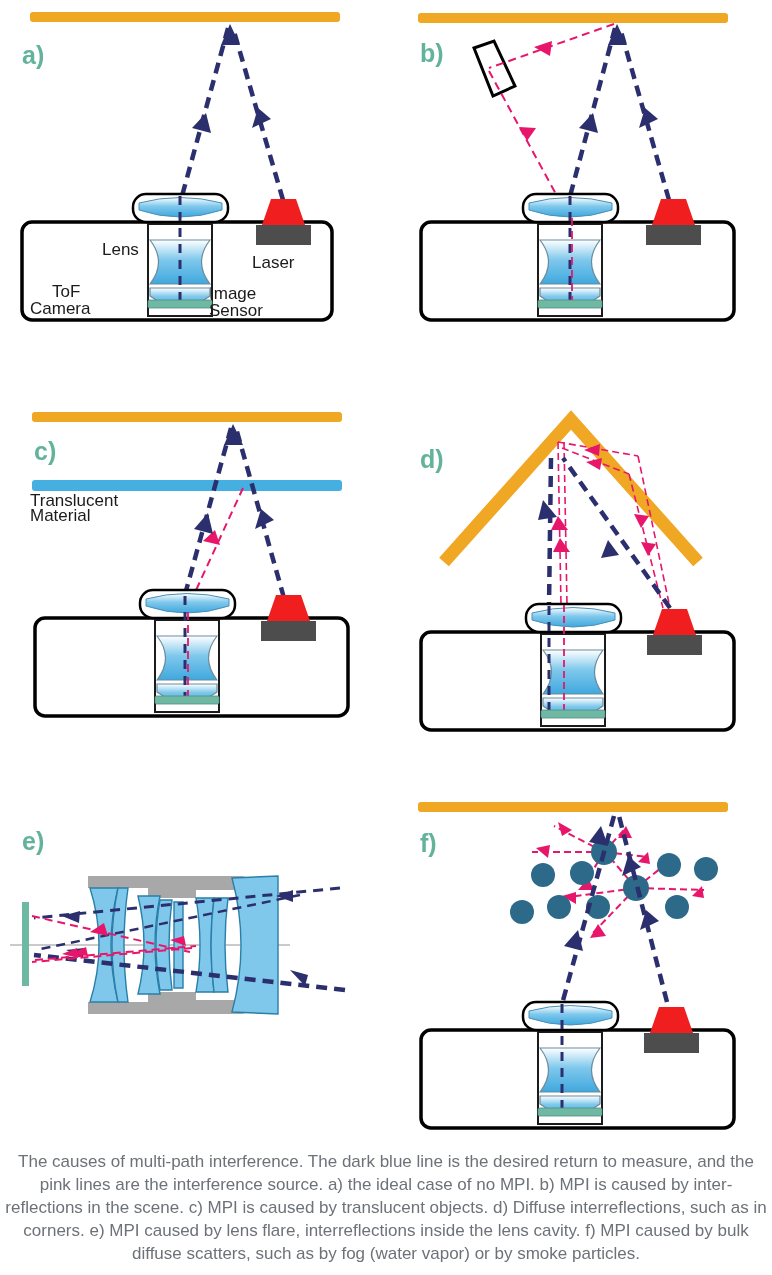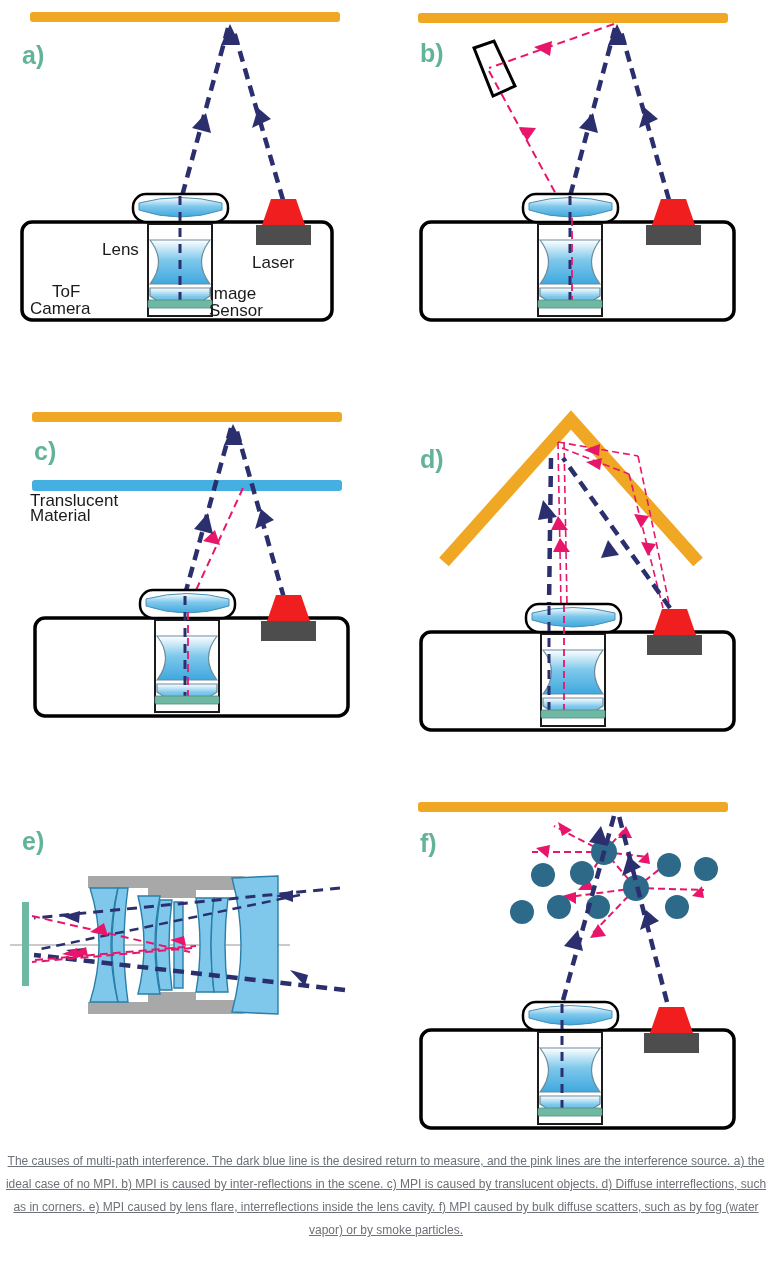--- a/index.html
+++ b/index.html
@@ -25,26 +25,25 @@
     height: 380px;
   }
   .panel-svg { display: block; }
   .caption {
     position: absolute;
     left: 0;
     top: 1150px;
     width: 772px;
     text-align: center;
     color: #6d7278;
-    font-size: 12px;
+    font-size: 17px;
     line-height: 23px;
     font-family: "Liberation Sans", sans-serif;
     padding: 0 3px;
     box-sizing: border-box;
-    text-decoration: underline;
   }
   .panel-label {
     font-family: "Liberation Sans", sans-serif;
     font-weight: bold;
     font-size: 25px;
     fill: #63b29a;
   }
   .diagram-text {
     font-family: "Liberation Sans", sans-serif;
     font-size: 17px;

